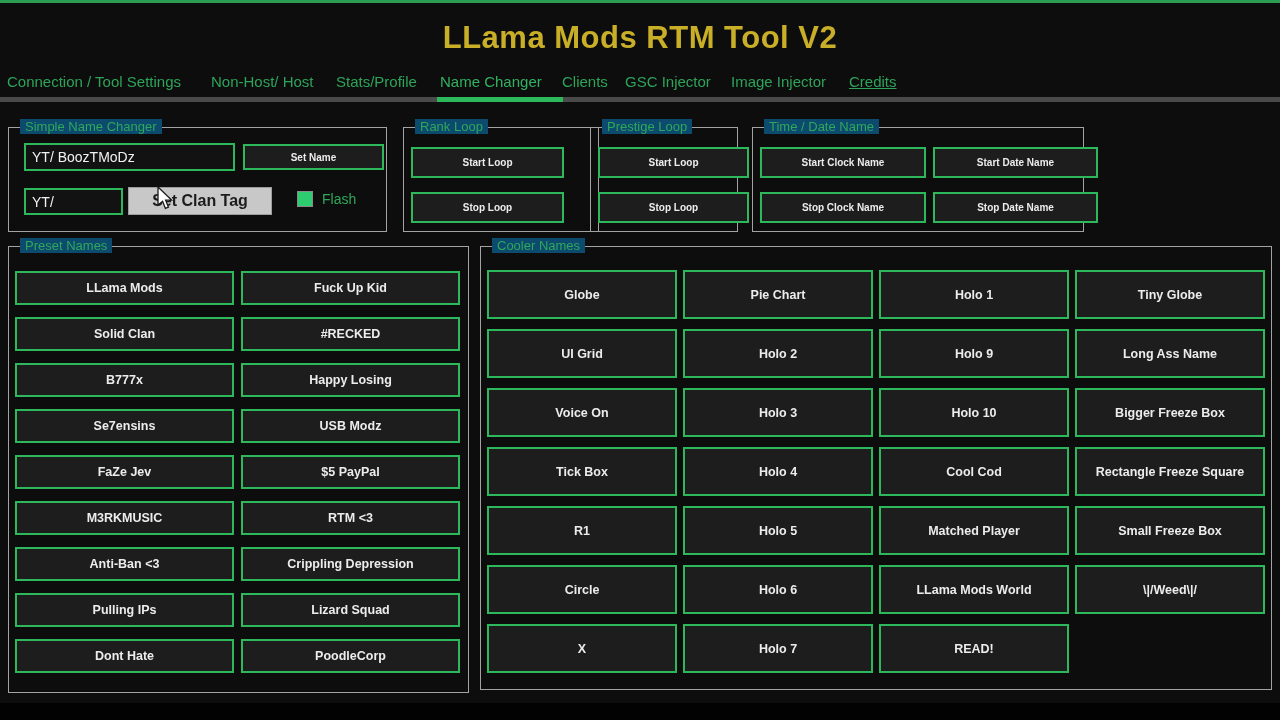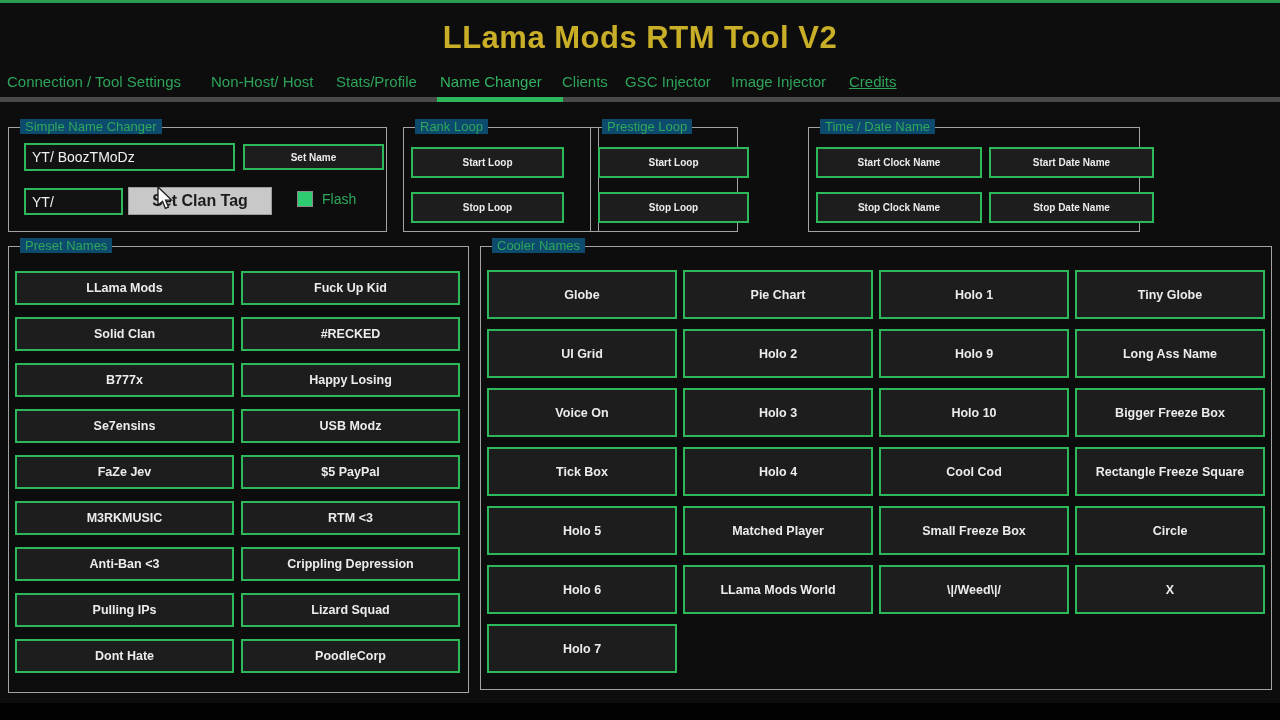--- a/index.html
+++ b/index.html
@@ -104,21 +104,21 @@
   <div class="btn" style="left:7px;top:19px;width:153px;height:31px;">Start Loop</div>
   <div class="btn" style="left:7px;top:64px;width:153px;height:31px;">Stop Loop</div>
 </div>
 
 <div class="group" style="left:590px;top:127px;width:148px;height:105px;">
   <span class="group-label">Prestige Loop</span>
   <div class="btn" style="left:7px;top:19px;width:151px;height:31px;">Start Loop</div>
   <div class="btn" style="left:7px;top:64px;width:151px;height:31px;">Stop Loop</div>
 </div>
 
-<div class="group" style="left:808px;top:127px;width:332px;height:105px;">
+<div class="group" style="left:752px;top:127px;width:332px;height:105px;">
   <span class="group-label">Time / Date Name</span>
   <div class="btn" style="left:7px;top:19px;width:166px;height:31px;">Start Clock Name</div>
   <div class="btn" style="left:180px;top:19px;width:165px;height:31px;">Start Date Name</div>
   <div class="btn" style="left:7px;top:64px;width:166px;height:31px;">Stop Clock Name</div>
   <div class="btn" style="left:180px;top:64px;width:165px;height:31px;">Stop Date Name</div>
 </div>
 
 <div class="group" style="left:8px;top:246px;width:461px;height:447px;">
   <span class="group-label">Preset Names</span>
   <div class="preset-grid">
@@ -155,29 +155,31 @@
     <div class="grid-btn">Holo 9</div>
     <div class="grid-btn">Long Ass Name</div>
     <div class="grid-btn">Voice On</div>
     <div class="grid-btn">Holo 3</div>
     <div class="grid-btn">Holo 10</div>
     <div class="grid-btn">Bigger Freeze Box</div>
     <div class="grid-btn">Tick Box</div>
     <div class="grid-btn">Holo 4</div>
     <div class="grid-btn">Cool Cod</div>
     <div class="grid-btn">Rectangle Freeze Square</div>
+    <div class="grid-btn">R1</div>
     <div class="grid-btn">Holo 5</div>
     <div class="grid-btn">Matched Player</div>
     <div class="grid-btn">Small Freeze Box</div>
     <div class="grid-btn">Circle</div>
     <div class="grid-btn">Holo 6</div>
     <div class="grid-btn">LLama Mods World</div>
     <div class="grid-btn">\|/Weed\|/</div>
     <div class="grid-btn">X</div>
     <div class="grid-btn">Holo 7</div>
+    <div class="grid-btn">READ!</div>
   </div>
 </div>
 
 <div class="bottom-strip"></div>
 
 <svg class="cursor" width="22" height="26" viewBox="0 0 22 26">
   <polygon points="2,1 2,19 6.6,15.2 9.4,22.4 12.4,21.1 9.6,14.1 15.6,14.1" fill="#ffffff" stroke="#1a1a1a" stroke-width="1.3"></polygon>
 </svg>
 
 </body></html>

